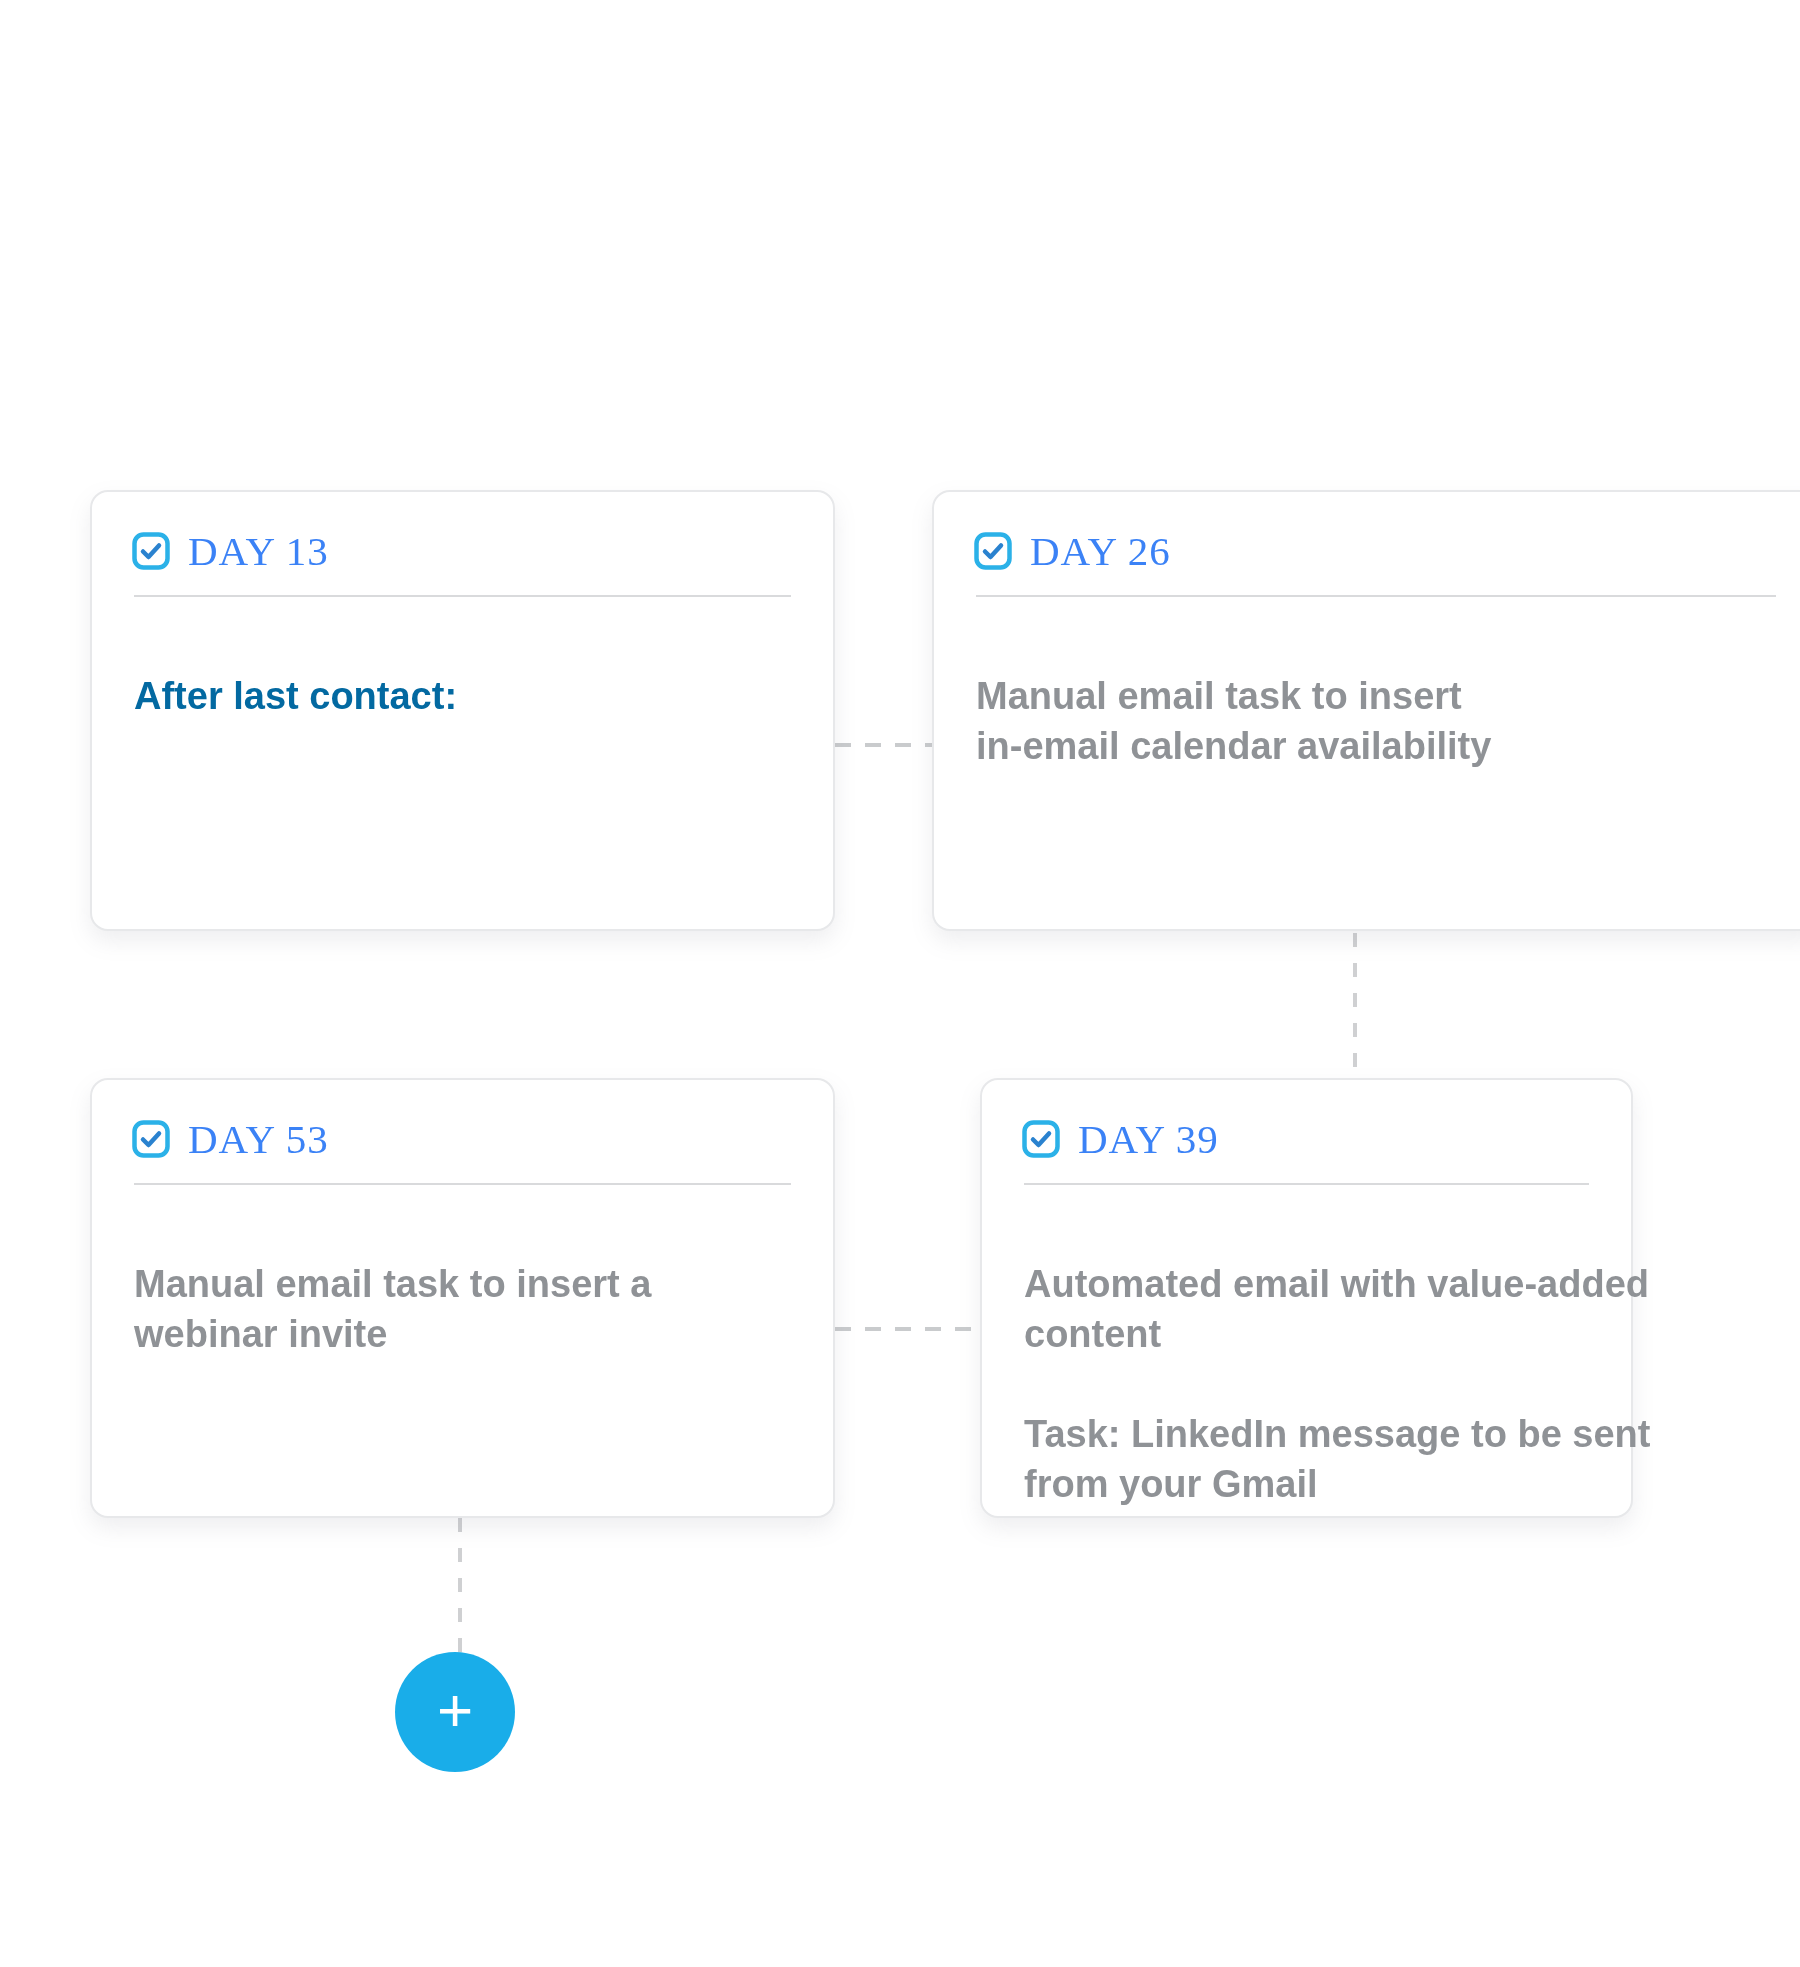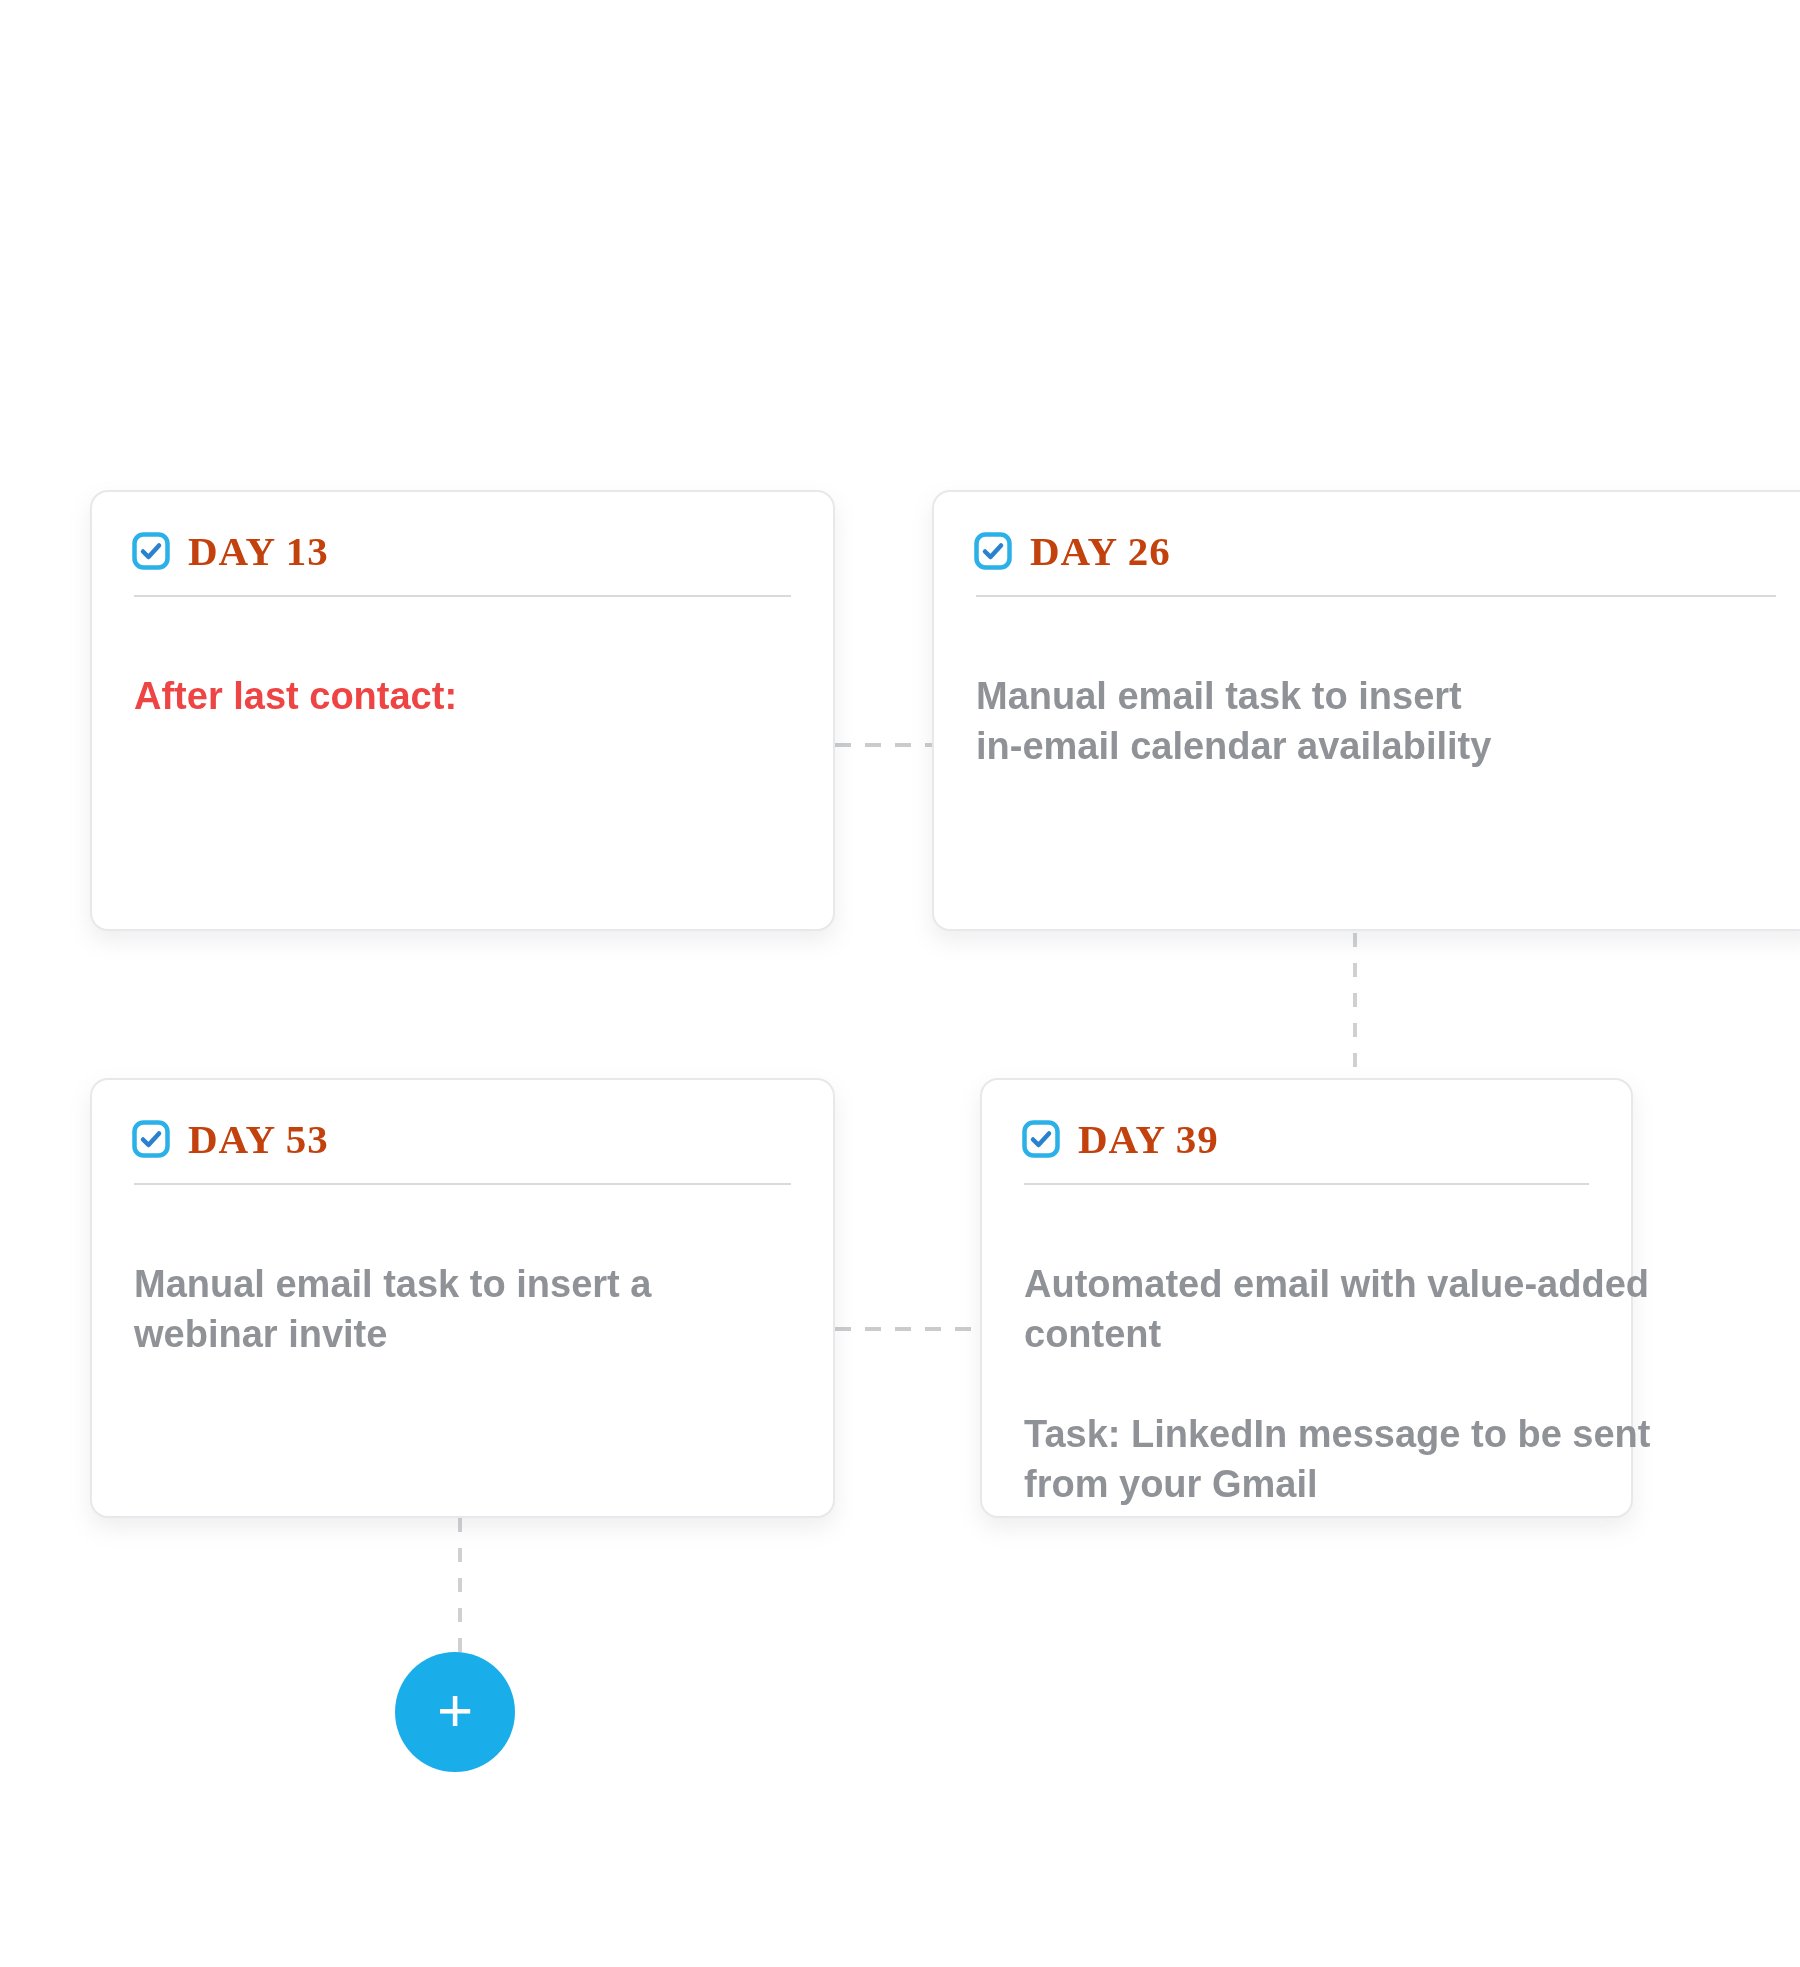--- a/index.html
+++ b/index.html
@@ -40,43 +40,43 @@
   .card-day39 { left: 980px; top: 1078px; width: 653px; height: 440px; }
 
   .card-header {
     display: flex;
     align-items: center;
     gap: 18px;
     padding: 35px 42px 0 40px;
   }
   .day-label {
     font-family: "Liberation Serif", serif;
-    font-weight: 700;
+    font-weight: 400;
     font-size: 41px;
-    color: #c2410c;
+    color: #3b82f6;
     letter-spacing: 1px;
   }
   .checkbox-wrap { display: inline-flex; width: 38px; height: 38px; flex: 0 0 auto; }
 
   .divider {
     height: 2px;
     background: #d9dadc;
     margin: 20px 42px 0 42px;
   }
 
   .card-body {
     margin: 74px 42px 0 42px;
     font-size: 38px;
     line-height: 50px;
     color: #8f9296;
   }
   .card-body .lead {
     margin: 0;
     font-weight: 700;
-    color: #ef4444;
+    color: #0369a1;
   }
   .body-line { white-space: nowrap; font-weight: bold; }
   .para-gap { height: 50px; }
 
   
   .conn { position: absolute; }
   .conn-h {
     height: 4px;
     background: repeating-linear-gradient(to right, #c9cbcd 0 16px, transparent 16px 30px);
   }

